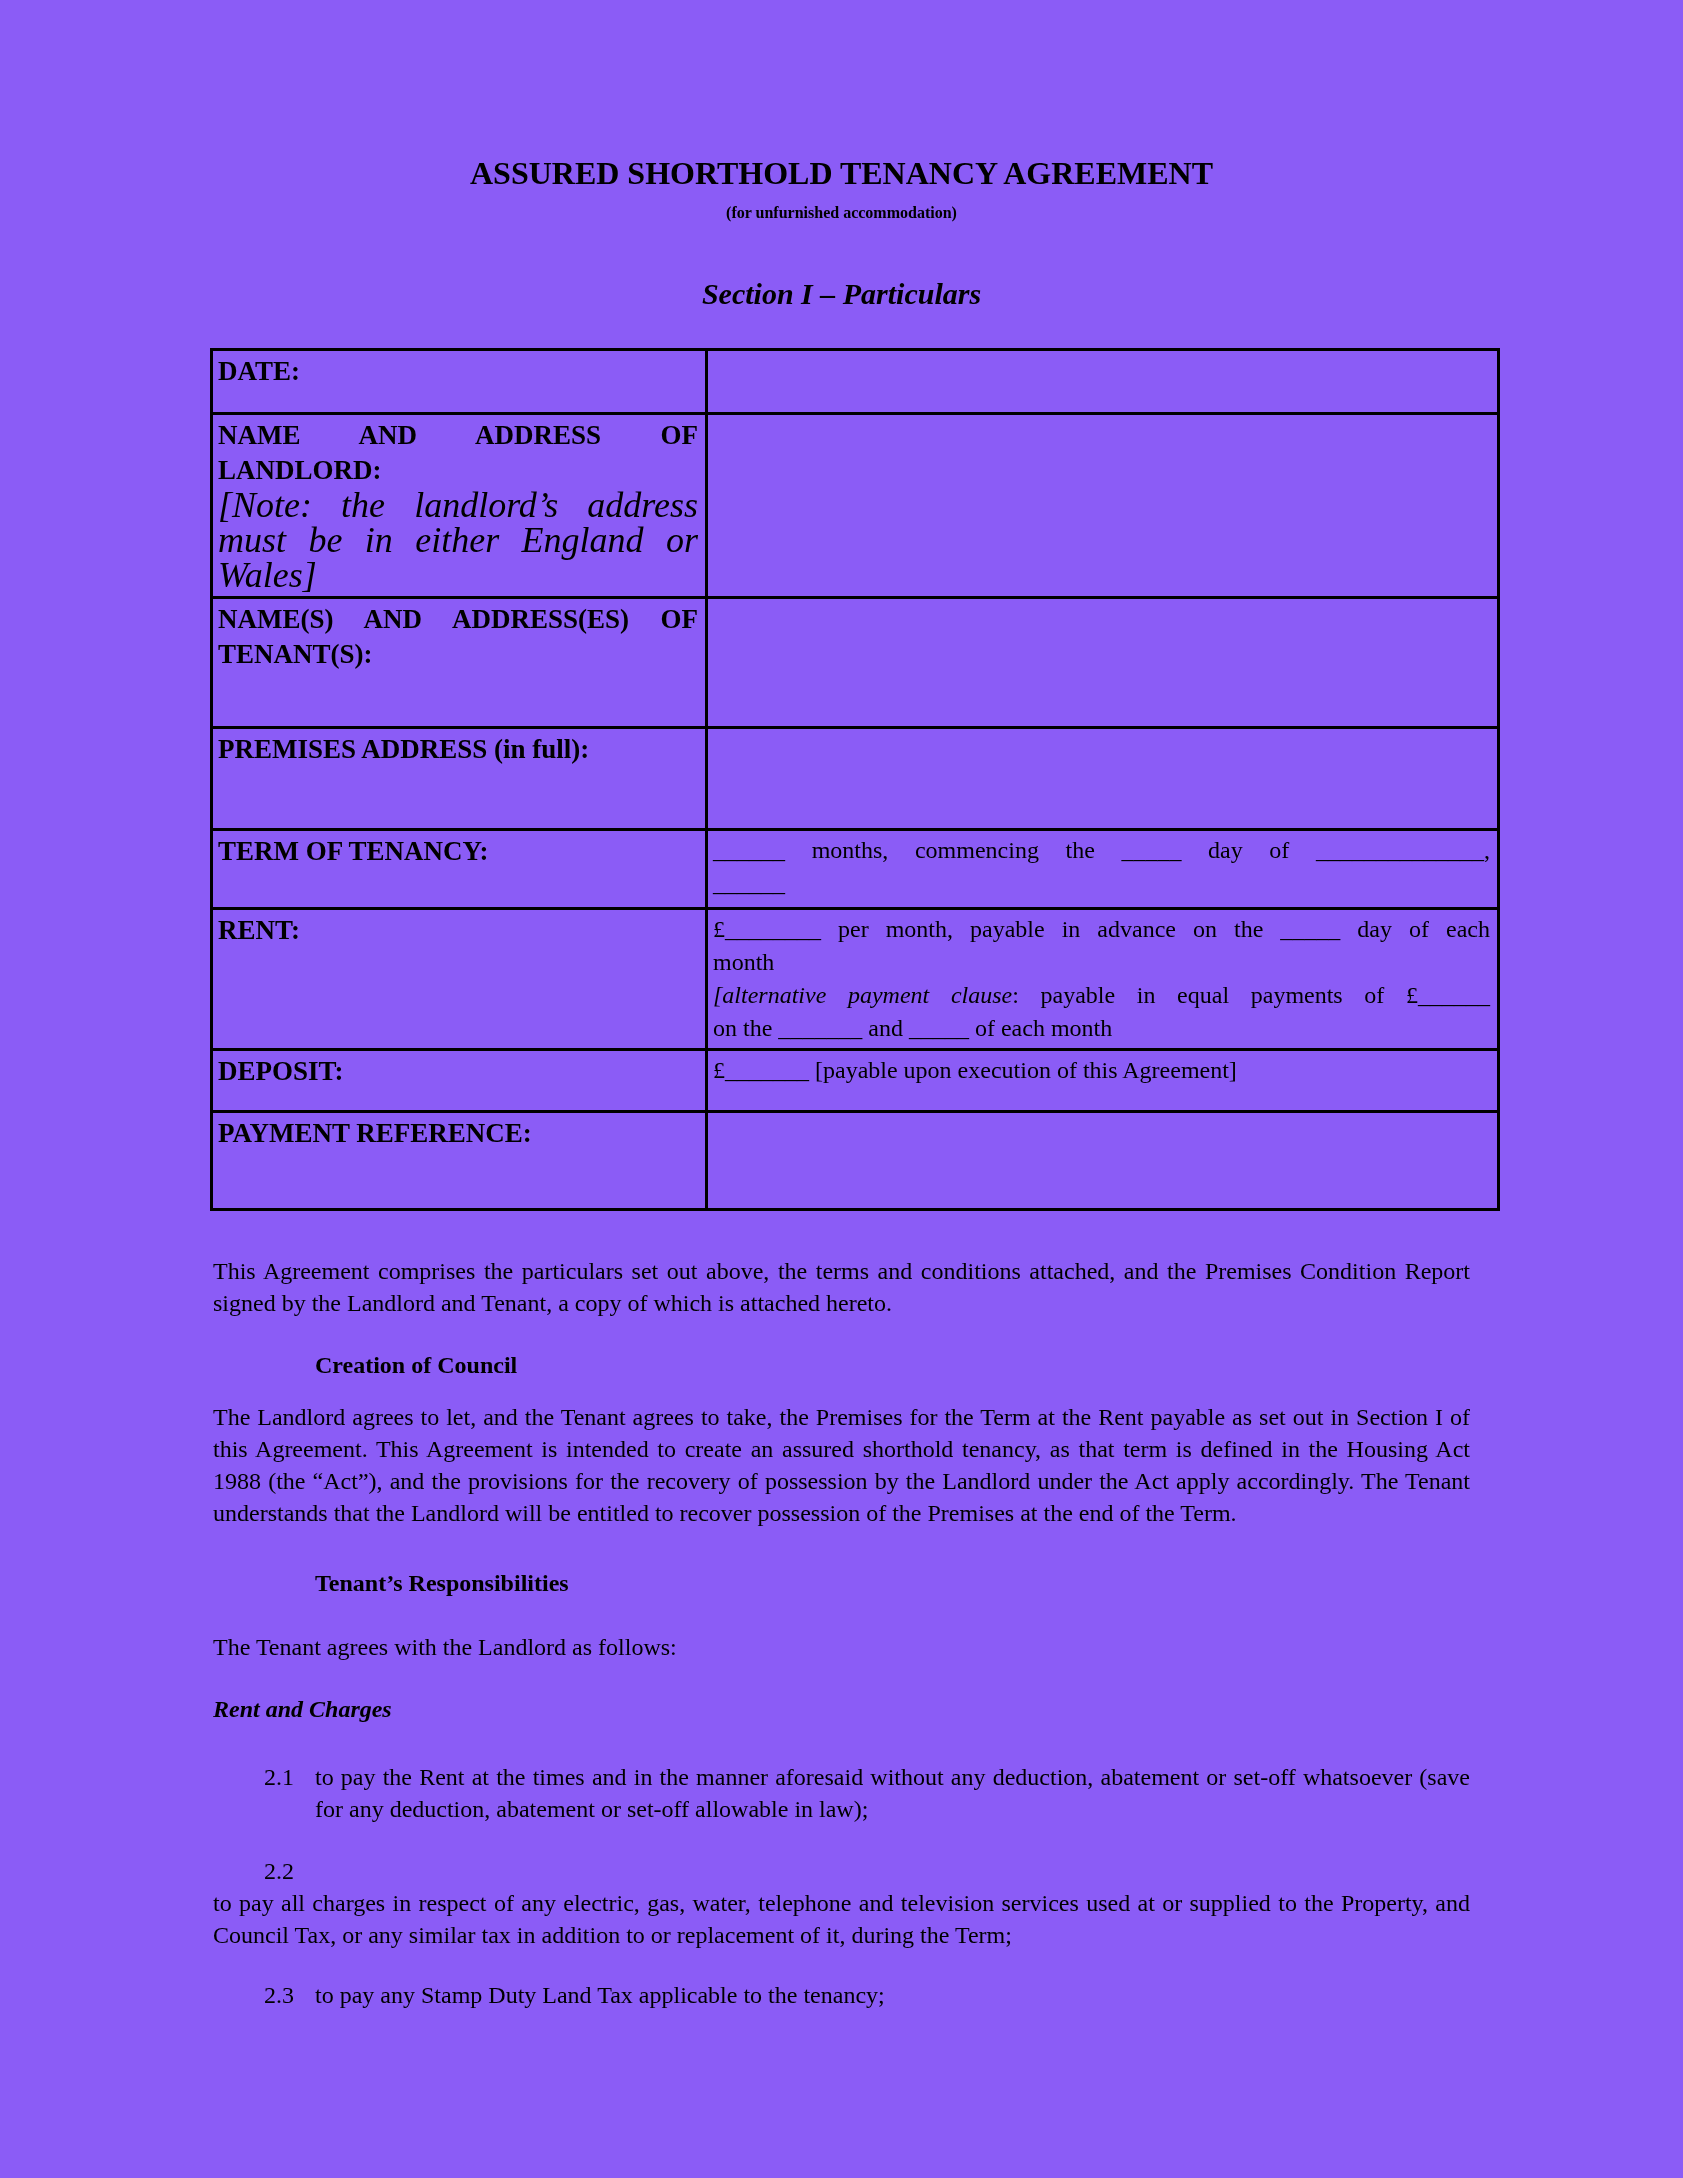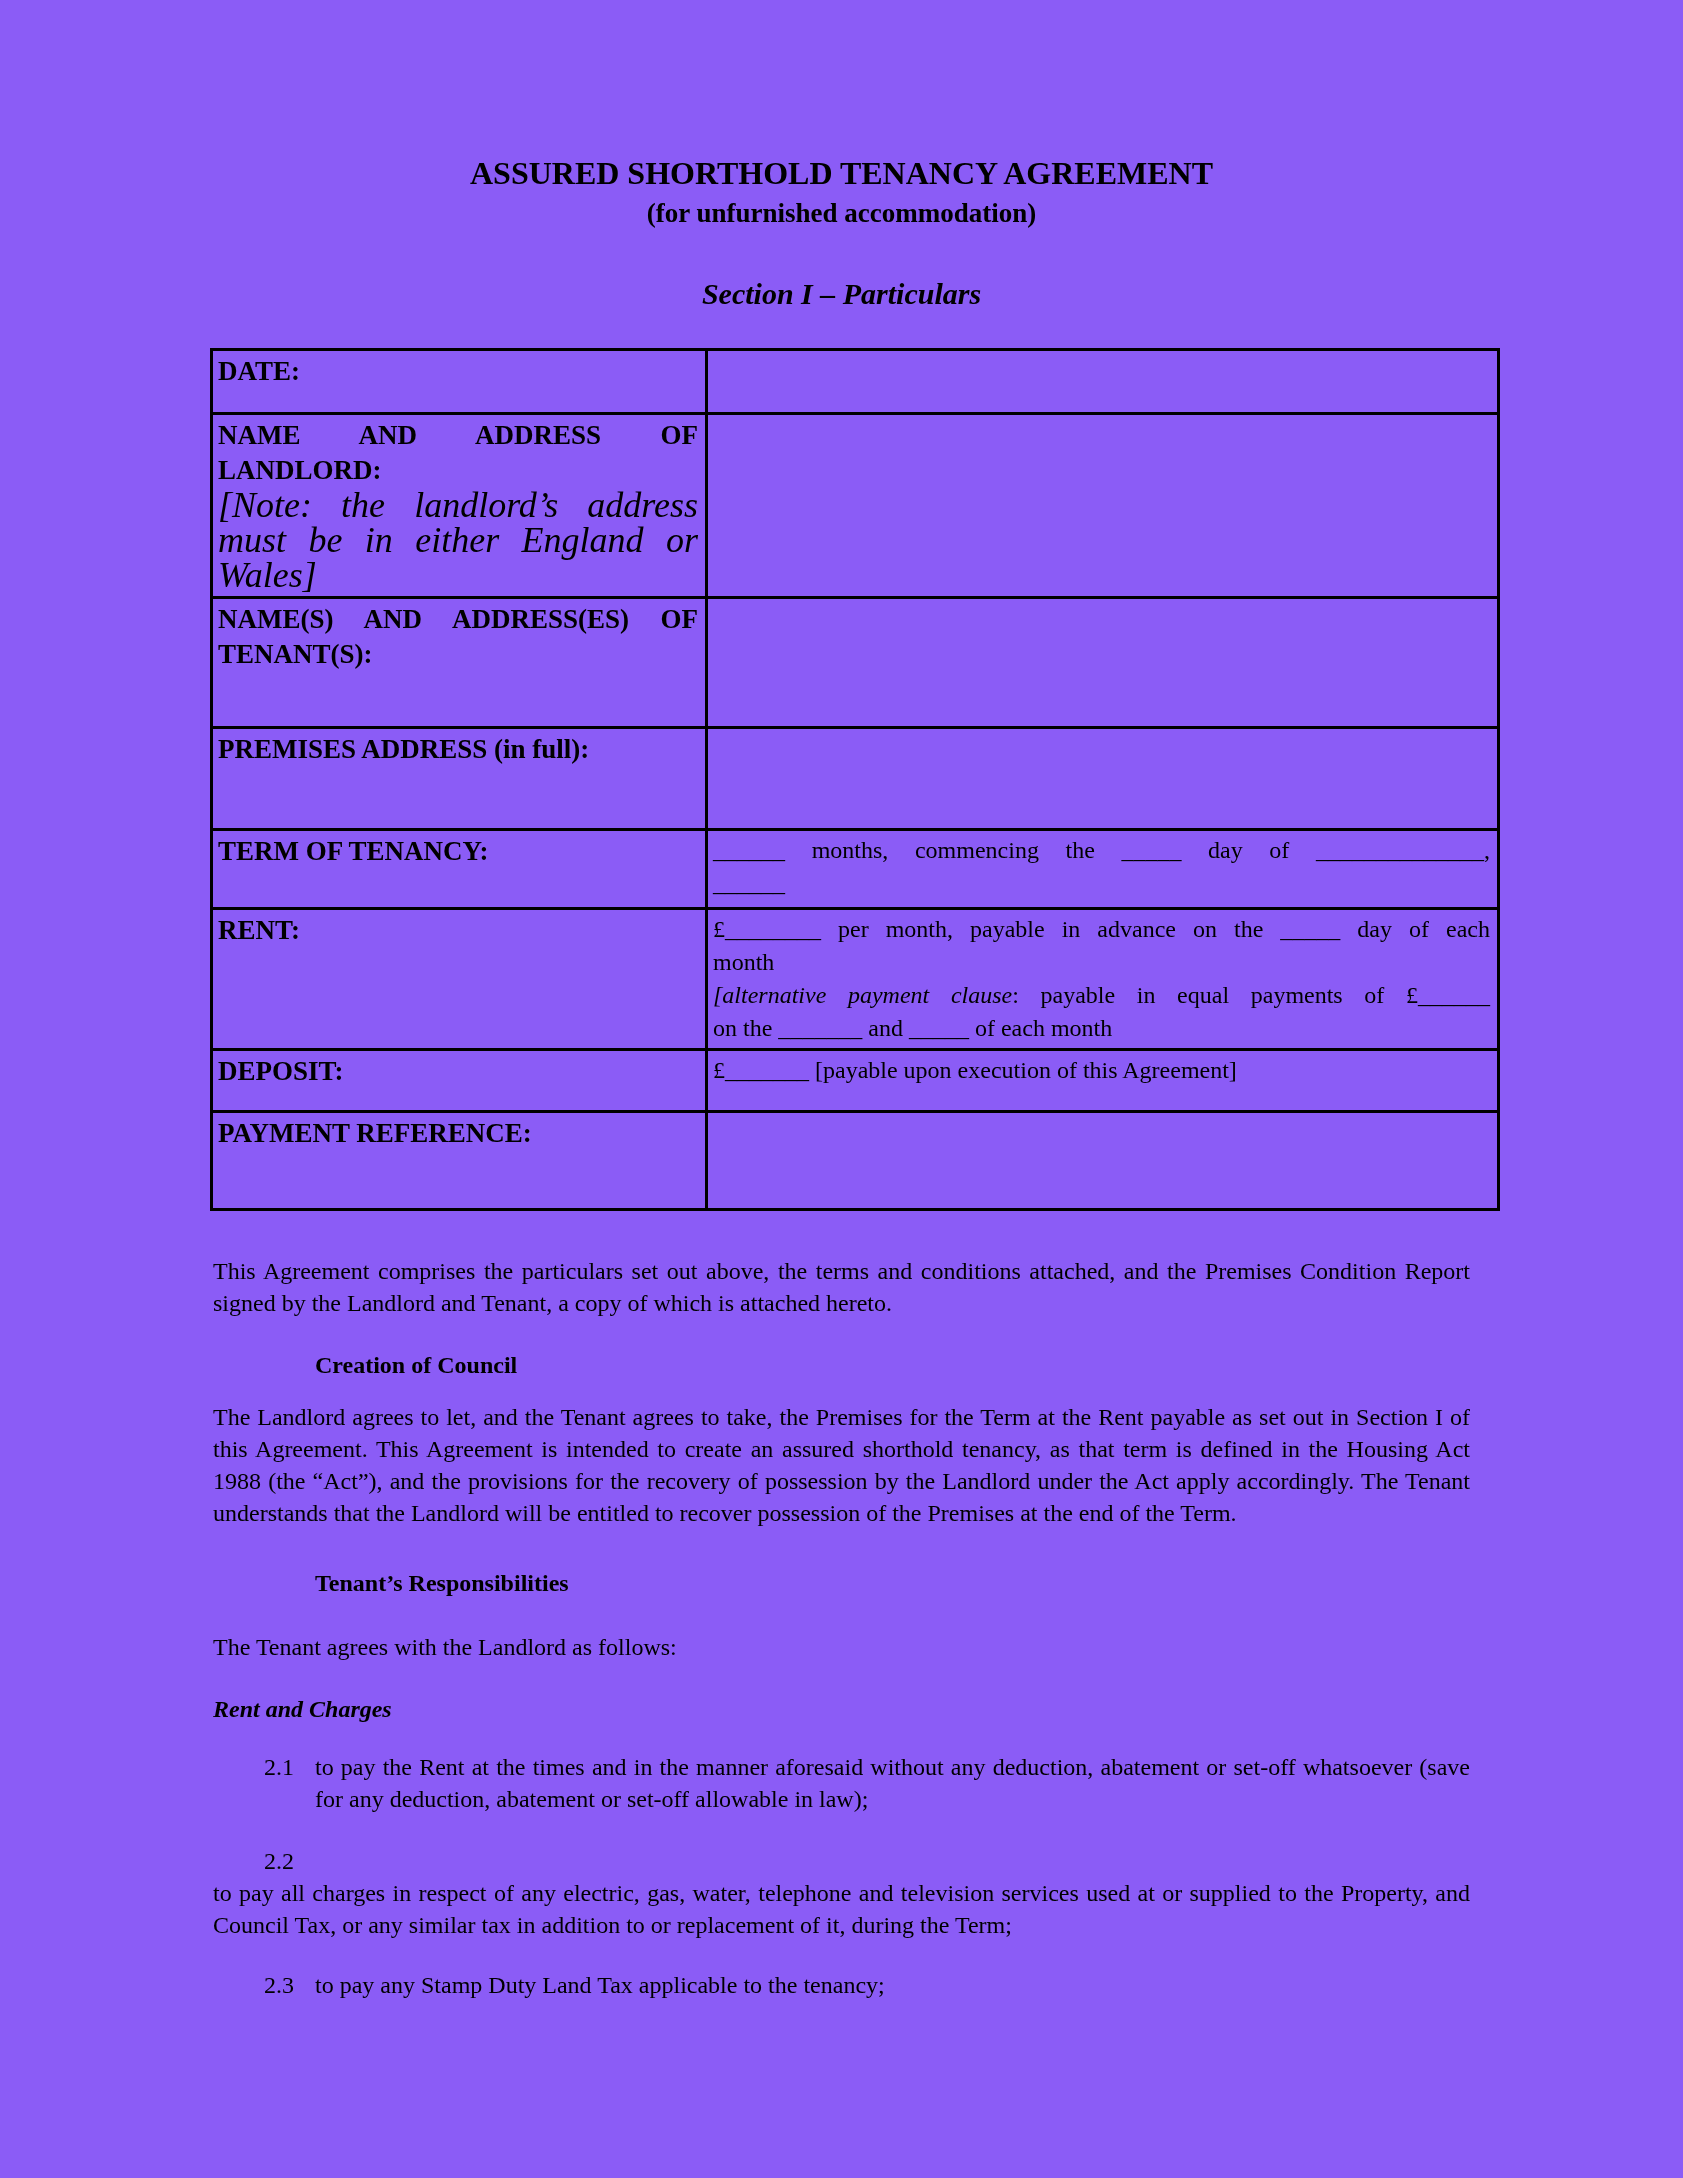--- a/index.html
+++ b/index.html
@@ -10,21 +10,21 @@
     padding:153px 213px 0 213px;
     background:#8b5cf6;
     color:#000000;
     font-family:"Liberation Serif", serif;
   }
   h1.doc-title {
     margin:0; font-size:32px; line-height:40px;
     font-weight:bold; text-align:center;
   }
   .doc-subtitle {
-    margin-top:4px; font-size:27px; line-height:32px;
+    margin-top:4px; font-size:16px; line-height:32px;
     font-weight:bold; text-align:center;
   }
   h2.section-heading {
     margin:46px 0 0 0; font-size:30px; line-height:38px;
     font-weight:bold; text-align:center;font-style:italic;
   }
   h2.section-heading.s2 { margin-top:57px; }
 
   table.particulars {
     border-collapse:collapse;
@@ -63,21 +63,21 @@
   h3.sub-heading {
     margin:0 0 0 102px; font-size:24px; line-height:32px; font-weight:bold;
   }
   h3.creation { margin-top:30px; }
   h3.responsibilities { margin-top:38px; }
   p.intro { margin-top:32px; }
   h4.rent-charges {
     margin:30px 0 0 0; font-size:24px; line-height:32px;
     font-weight:bold; font-style:italic;
   }
-  .clause { display:flex; margin-top:26px; }
+  .clause { display:flex; margin-top:36px; }
   .clause-num { flex:none; width:51px; margin-left:51px; font-size:24px; line-height:32px; }
   .clause-txt { flex:1; font-size:24px; line-height:32px; text-align:justify; }
   .italic { font-style:italic; }
 </style>
 </head>
 <body>
 
 <div class="page">
 
   <h1 class="doc-title">ASSURED SHORTHOLD TENANCY AGREEMENT</h1>

